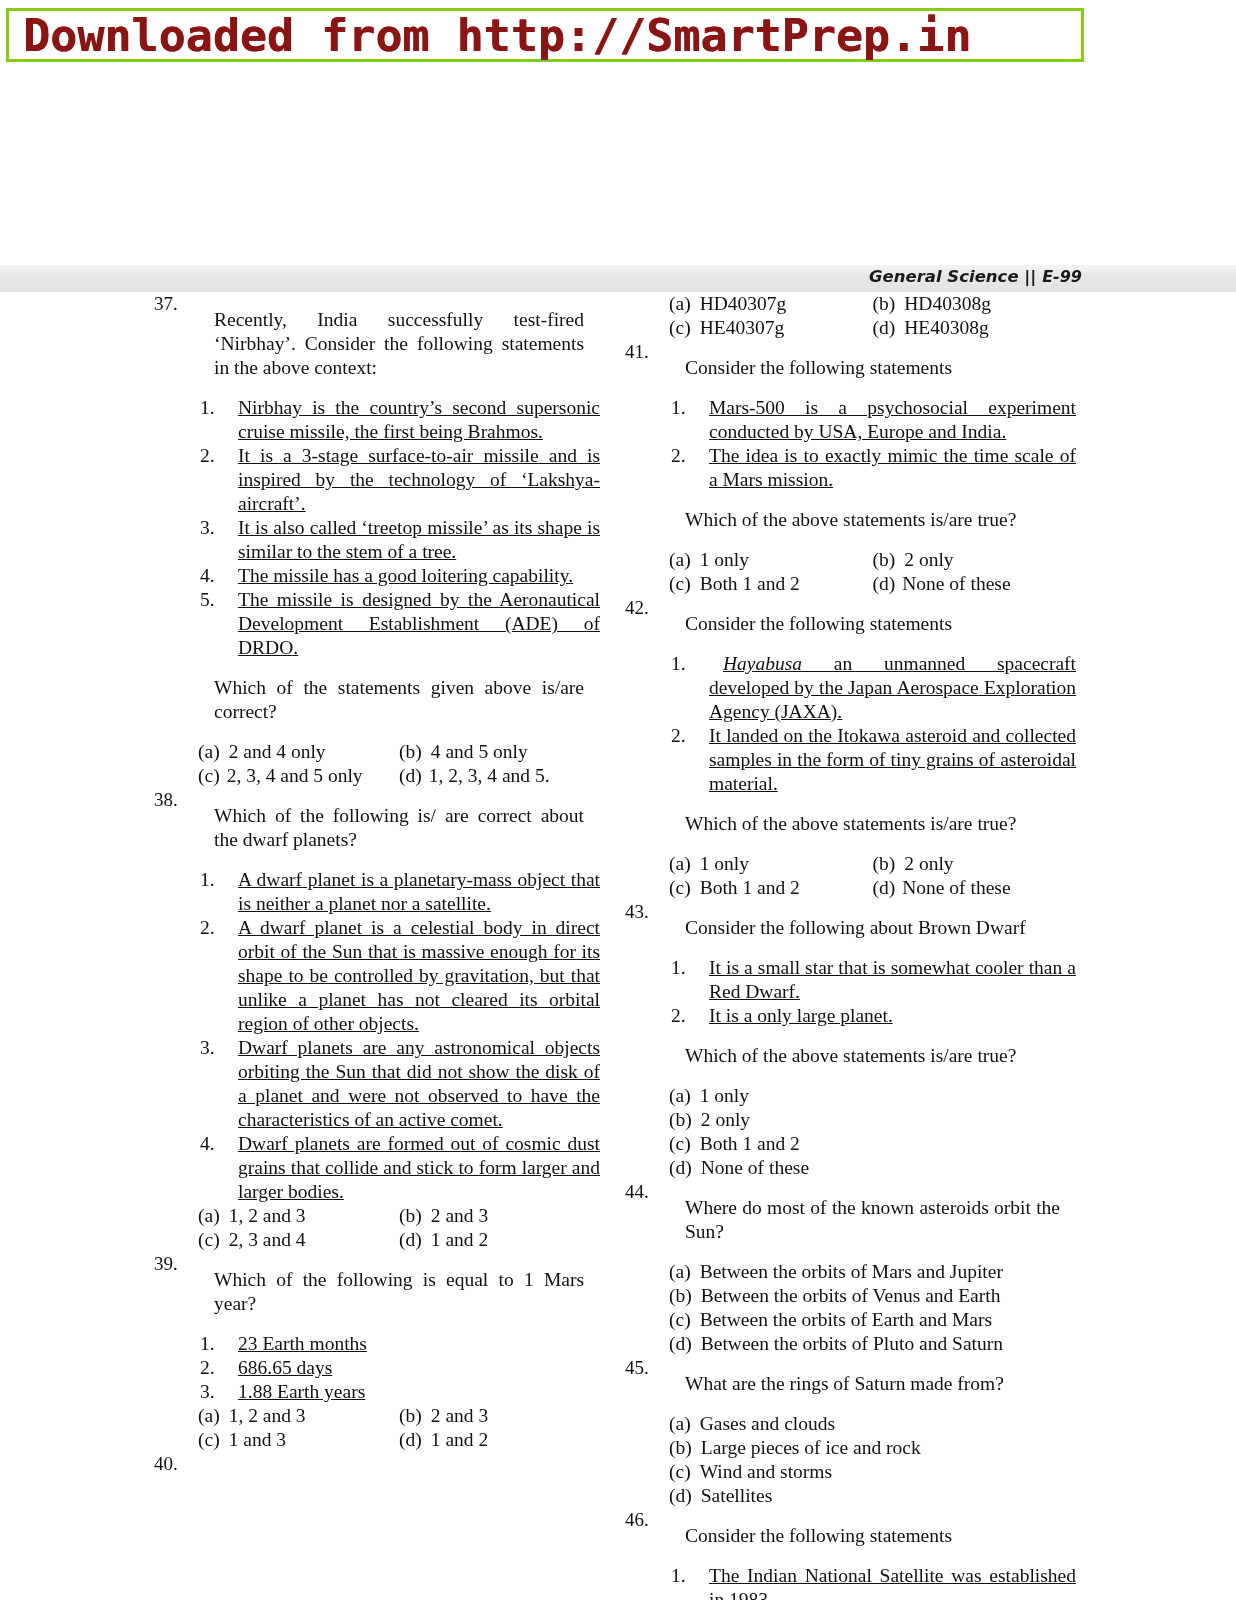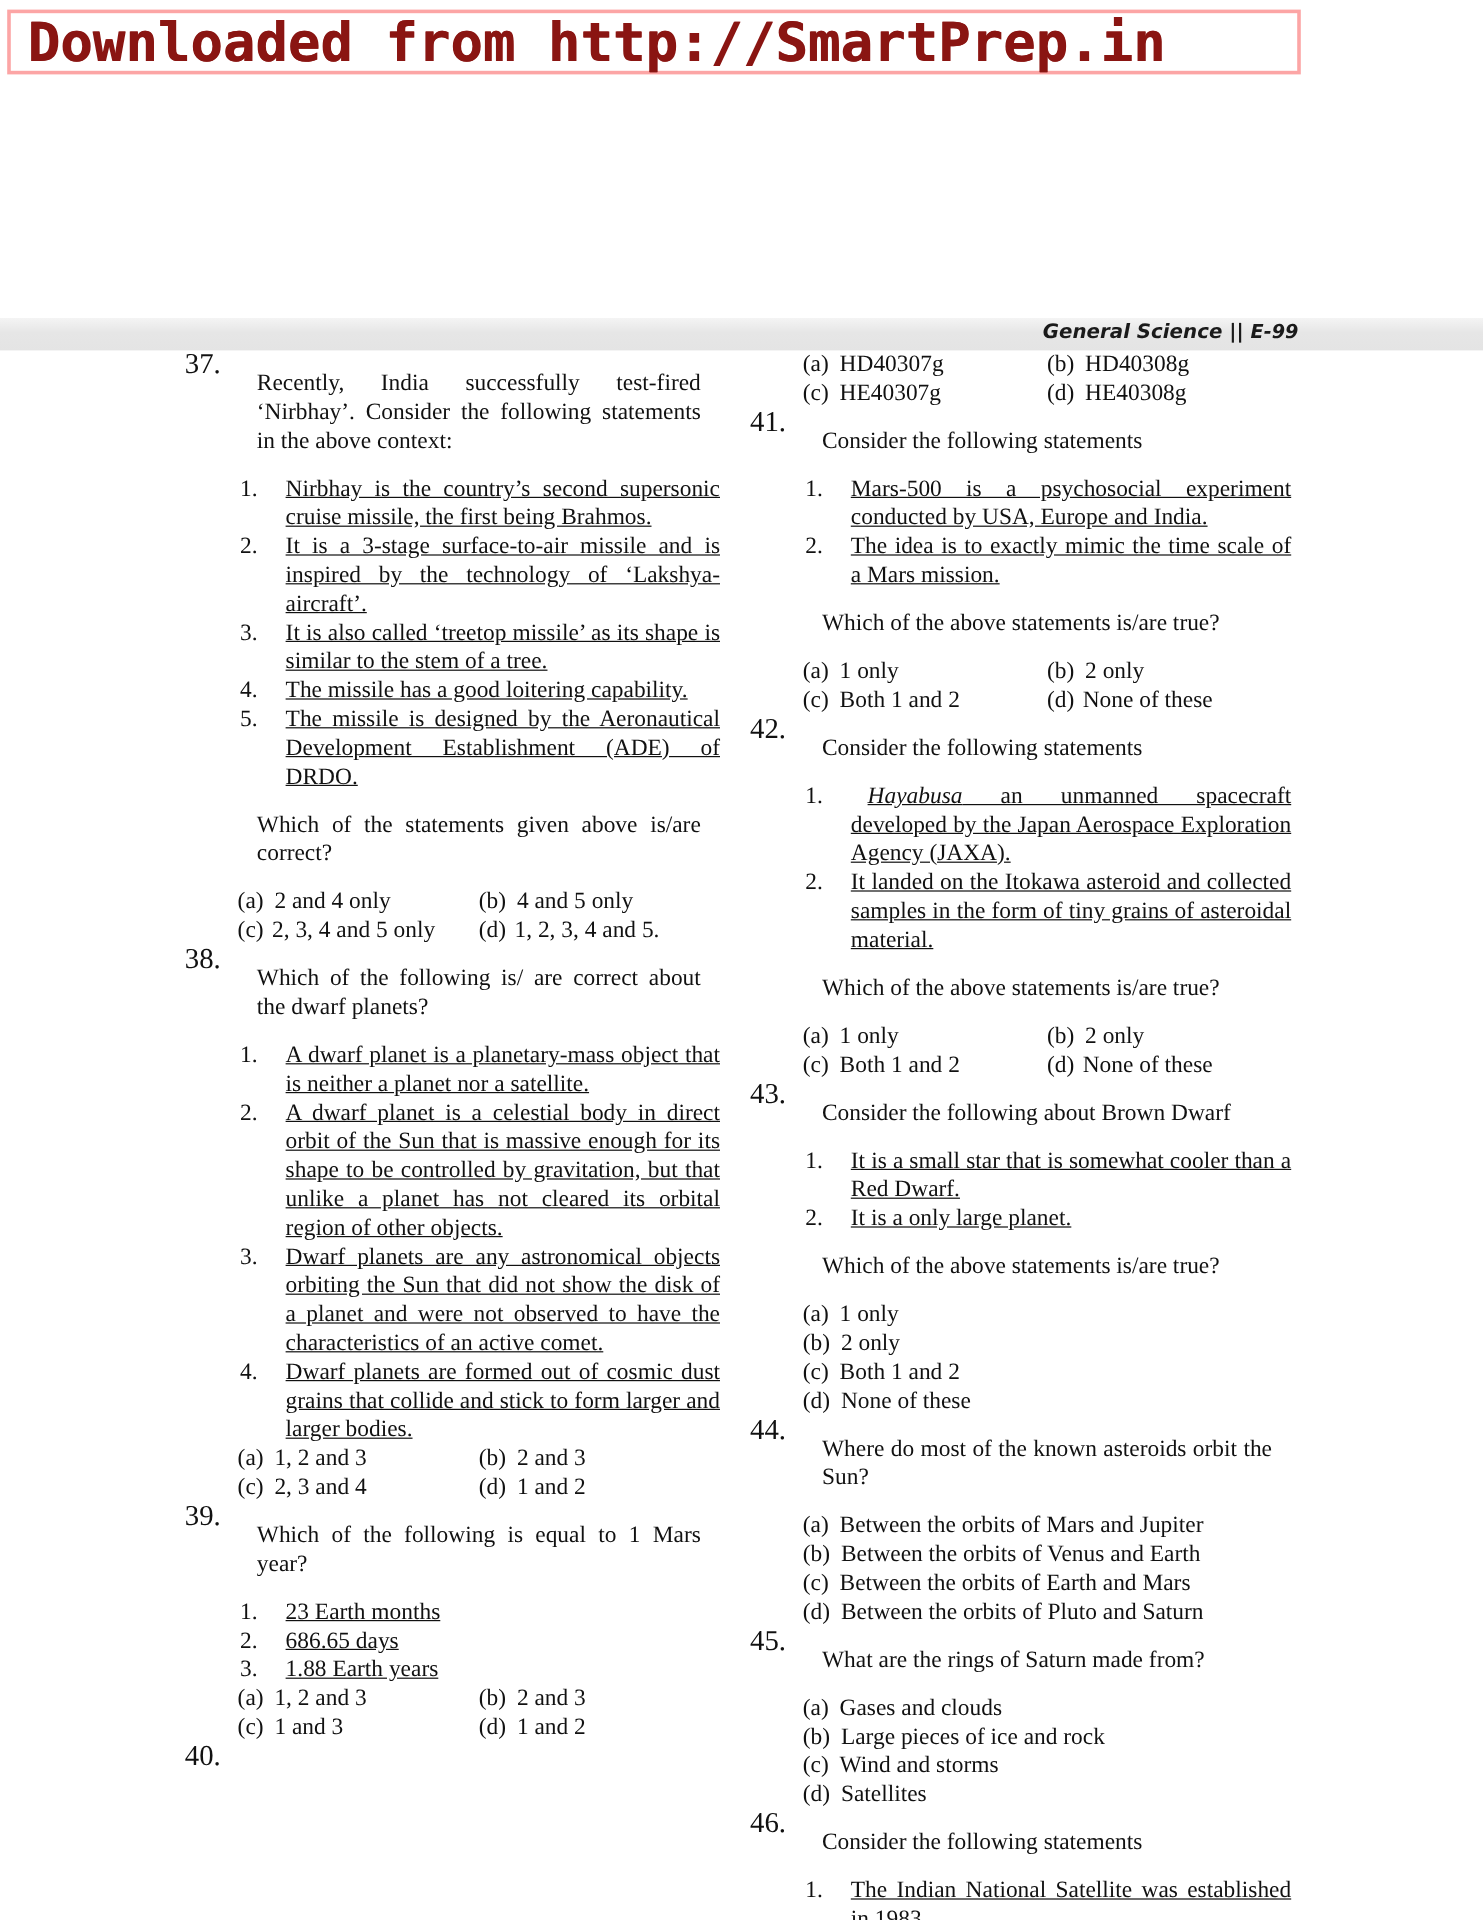--- a/index.html
+++ b/index.html
@@ -16,21 +16,21 @@
     overflow: hidden;
   }
 
   
   .watermark-box {
     position: absolute;
     left: 6px;
     top: 8px;
     width: 1078px;
     height: 54px;
-    border: 3px solid #fca5a5;
+    border: 3px solid #84cc16;
     background: #ffffff;
     box-sizing: border-box;
   }
   .watermark-text {
     position: absolute;
     left: 14px;
     top: 50%;
     transform: translateY(-50%);
     white-space: nowrap;
     font-family: "DejaVu Sans Mono", "Liberation Mono", monospace;
@@ -88,21 +88,21 @@
   }
 
   
   .q {
     display: flex;
     align-items: flex-start;
     margin-bottom: 0px;
   }
   .q-num {
     flex: 0 0 46px;
-    font-size: 24px;
+    font-size: 19px;
     line-height: 24px;
     color: #111111;
     text-align: left;
     padding-left: 2px;
     box-sizing: border-box;
   }
   .q-body {
     flex: 1 1 auto;
     min-width: 0;
   }

